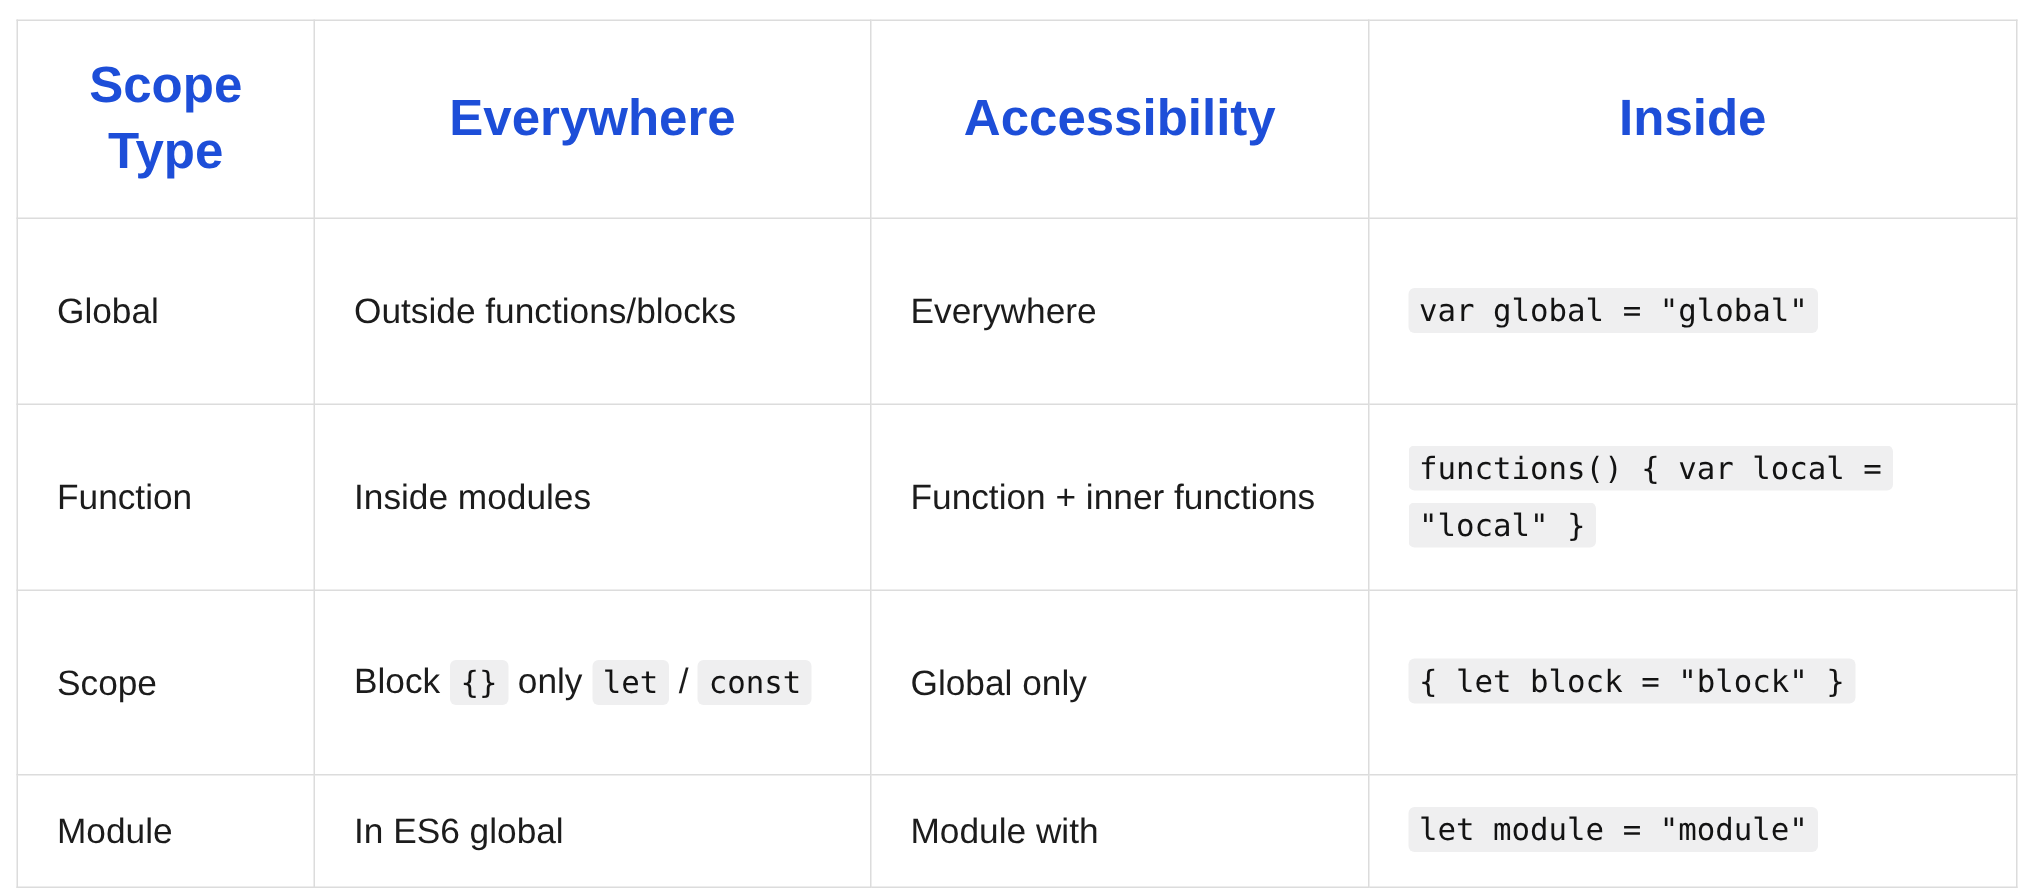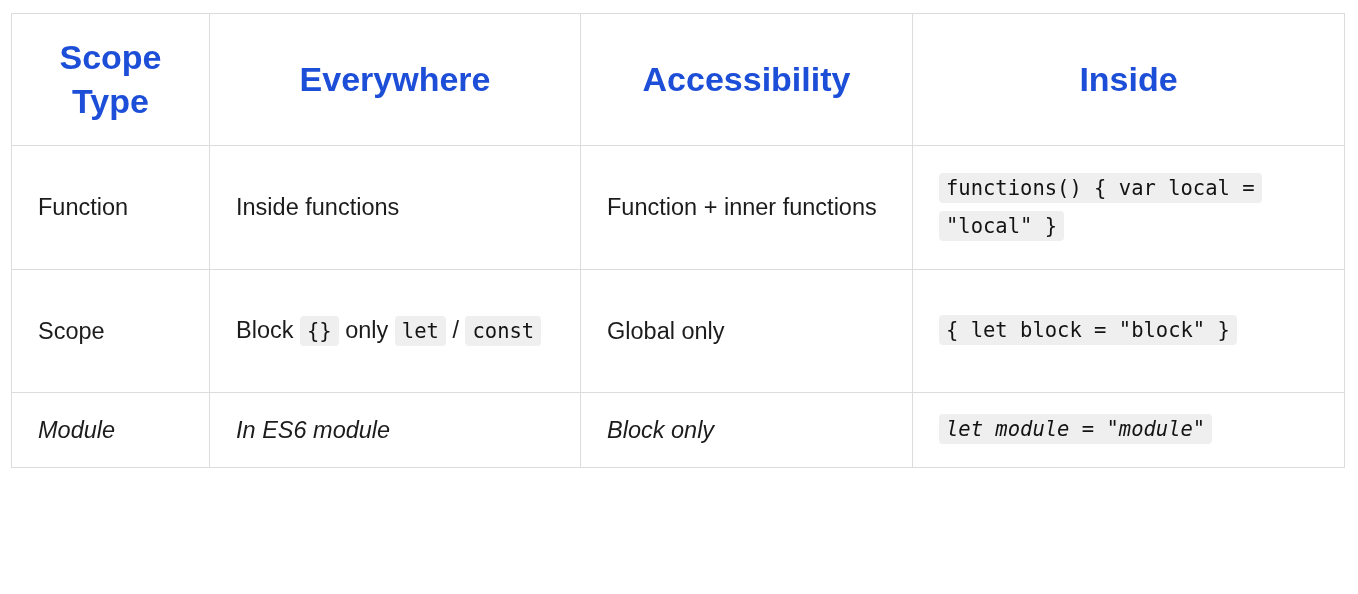--- a/index.html
+++ b/index.html
@@ -66,21 +66,21 @@
 
   td.cell-scope   { padding-left: 27px; }
   td.cell-decl    { padding-left: 26px; }
   td.cell-access  { padding-left: 27px; }
   td.cell-example { padding-left: 26px; }
 
   
   tr.row-global   td { height: 124px; box-sizing: border-box; }
   tr.row-function td { height: 124px; box-sizing: border-box; }
   tr.row-block    td { height: 123px; box-sizing: border-box; }
-  tr.row-module   td { height: 70px;  box-sizing: border-box; font-style: italic; }
+  tr.row-module   td { height: 70px;  box-sizing: border-box; }
 
   code, .code {
     font-family: "DejaVu Sans Mono", "Liberation Mono", monospace;
     font-size: 20.5px;
     background: #efeff0;
     color: #131313;
     border-radius: 4px;
     padding: 3px 7px;
     line-height: 1.85;
     white-space: normal;
@@ -106,37 +106,43 @@
     <thead>
       <tr>
         <th>Scope Type</th>
         <th>Everywhere</th>
         <th>Accessibility</th>
         <th>Inside</th>
       </tr>
     </thead>
     <tbody>
 
+      <tr class="row-global">
+        <td class="cell-scope">Global</td>
+        <td class="cell-decl decl-inline"><span class="sep">Outside functions/blocks</span></td>
+        <td class="cell-access">Everywhere</td>
+        <td class="cell-example"><code class="code">var global = "global"</code></td>
+      </tr>
 
       <tr class="row-function">
         <td class="cell-scope">Function</td>
-        <td class="cell-decl decl-inline"><span class="sep">Inside functions</span></td>
+        <td class="cell-decl decl-inline"><span class="sep">Inside modules</span></td>
         <td class="cell-access">Function + inner functions</td>
         <td class="cell-example"><code class="code">functions() { var local = "local" }</code></td>
       </tr>
 
       <tr class="row-block">
         <td class="cell-scope">Scope</td>
         <td class="cell-decl decl-inline"><span class="sep">Block </span><code class="code">{}</code><span class="sep"> only </span><code class="code">let</code><span class="sep"> / </span><code class="code">const</code></td>
         <td class="cell-access">Global only</td>
         <td class="cell-example"><code class="code">{ let block = "block" }</code></td>
       </tr>
 
       <tr class="row-module">
         <td class="cell-scope">Module</td>
-        <td class="cell-decl decl-inline"><span class="sep">In ES6 module</span></td>
-        <td class="cell-access">Block only</td>
+        <td class="cell-decl decl-inline"><span class="sep">In ES6 global</span></td>
+        <td class="cell-access">Module with</td>
         <td class="cell-example"><code class="code">let module = "module"</code></td>
       </tr>
 
     </tbody>
   </table>
 </div>
 
 </body></html>

